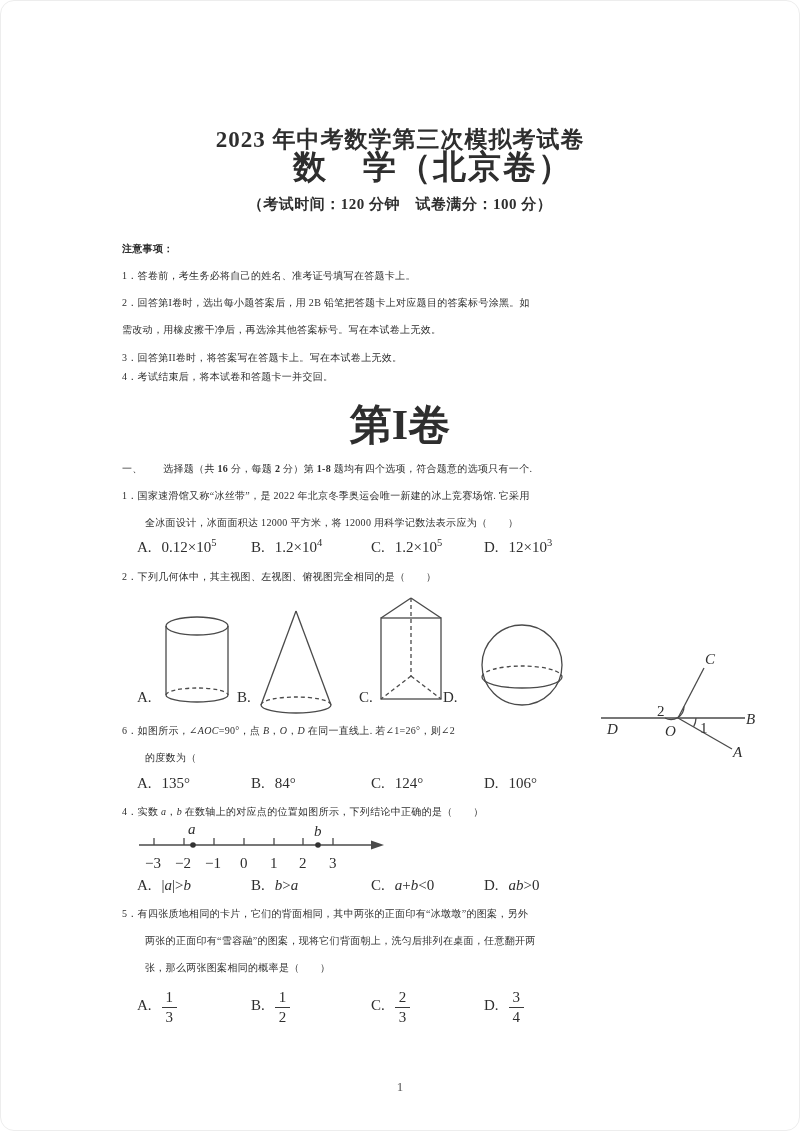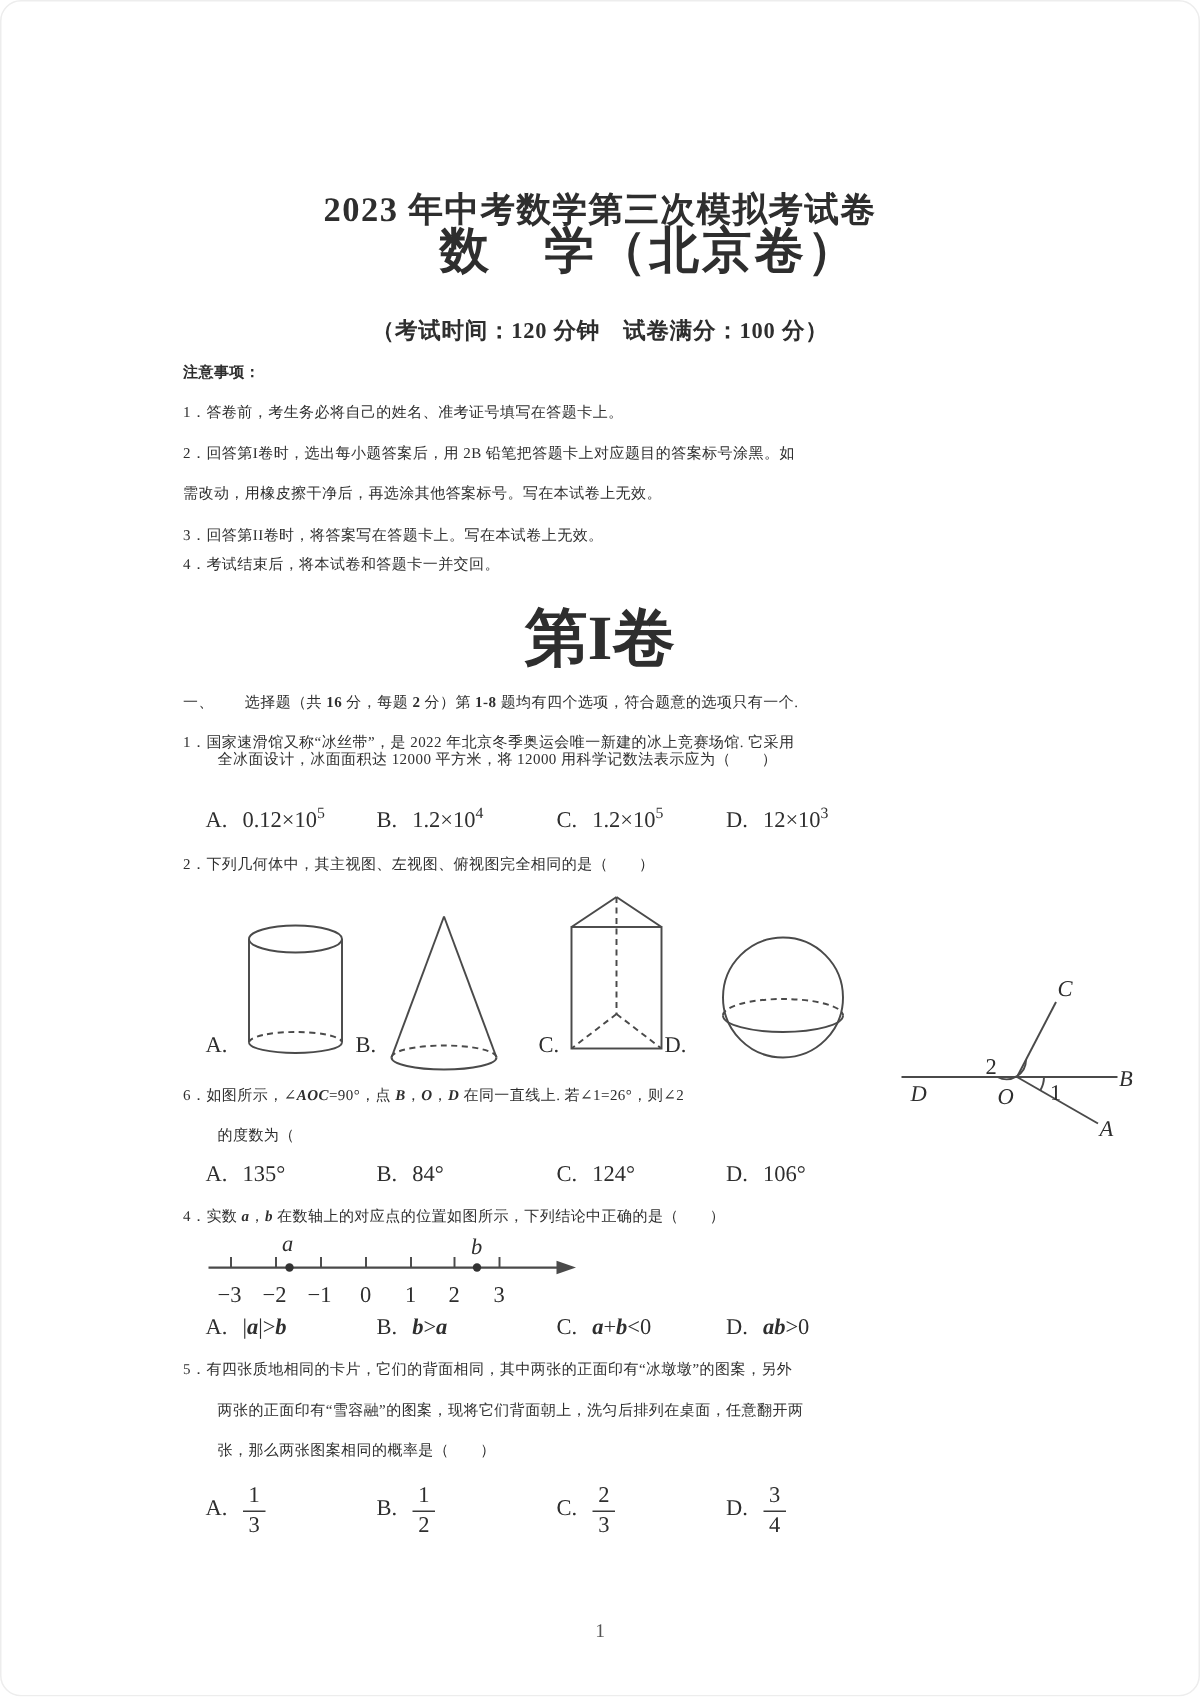--- a/index.html
+++ b/index.html
@@ -5,26 +5,26 @@
   html,body{margin:0;padding:0;background:#fff;}
   .page{
     position:relative;width:800px;height:1131px;background:#ffffff;
     font-family:"Liberation Serif","DejaVu Serif",serif;color:#2e2e2e;
     overflow:hidden;border:1px solid #ededed;border-radius:14px;box-sizing:border-box;
   }
   .abs{position:absolute;left:121px;white-space:nowrap;}
   .ind{left:144px;}
   .body{font-size:10px;letter-spacing:0.3px;line-height:20px;}
   .b{font-weight:bold;}
-  .i{font-style:italic;font-weight:bold;}
+  .i{font-style:italic;}
   .title{position:absolute;top:99px;left:0;width:100%;text-align:center;
          font-size:23px;font-weight:bold;letter-spacing:1px;margin-top:24px;}
   .subject{position:absolute;top:144px;left:0;width:100%;text-align:center;
          font-size:33px;font-weight:bold;letter-spacing:2px;padding-left:33px;}
-  .info{position:absolute;top:210px;left:0;width:100%;text-align:center;
+  .info{position:absolute;top:194px;left:0;width:100%;text-align:center;
          font-size:15px;font-weight:bold;letter-spacing:0.5px;}
   .sec{position:absolute;top:396px;left:0;width:100%;text-align:center;
          font-size:42px;font-weight:bold;}
   .optrow{position:absolute;left:136px;display:flex;font-size:15px;align-items:center;}
   .optrow .c{white-space:nowrap;}
   .c1{width:114px;}.c2{width:120px;}.c3{width:113px;}
   .optlabel{margin-right:10px;}
   sup{font-size:10.5px;line-height:0;}
   .frac{display:inline-block;text-align:center;font-size:15px;line-height:1.25;vertical-align:middle;}
   .frac .num,.frac .den{display:block;padding:0 4px;}
@@ -53,21 +53,21 @@
   <div class="abs body" style="top:292px">2．回答第I卷时，选出每小题答案后，用 2B 铅笔把答题卡上对应题目的答案标号涂黑。如</div>
   <div class="abs body" style="top:319px">需改动，用橡皮擦干净后，再选涂其他答案标号。写在本试卷上无效。</div>
   <div class="abs body" style="top:347px">3．回答第II卷时，将答案写在答题卡上。写在本试卷上无效。</div>
   <div class="abs body" style="top:366px">4．考试结束后，将本试卷和答题卡一并交回。</div>
 
   <div class="sec">第I卷</div>
 
   <div class="abs body" style="top:458px"><span>一、　　选择题（共 </span><span class="b">16</span><span> 分，每题 </span><span class="b">2</span><span> 分）第 </span><span class="b">1-8</span><span> 题均有四个选项，符合题意的选项只有一个.</span></div>
 
   <div class="abs body" style="top:485px">1．国家速滑馆又称“冰丝带”，是 2022 年北京冬季奥运会唯一新建的冰上竞赛场馆. 它采用</div>
-  <div class="abs ind body" style="top:496px">全冰面设计，冰面面积达 12000 平方米，将 12000 用科学记数法表示应为（　　）</div>
+  <div class="abs ind body" style="top:512px">全冰面设计，冰面面积达 12000 平方米，将 12000 用科学记数法表示应为（　　）</div>
   <div class="optrow" style="top:538px">
     <div class="c c1"><span class="optlabel">A.</span><span>0.12×10</span><sup>5</sup></div>
     <div class="c c2"><span class="optlabel">B.</span><span>1.2×10</span><sup>4</sup></div>
     <div class="c c3"><span class="optlabel">C.</span><span>1.2×10</span><sup>5</sup></div>
     <div class="c"><span class="optlabel">D.</span><span>12×10</span><sup>3</sup></div>
   </div>
 
   <div class="abs body" style="top:566px">2．下列几何体中，其主视图、左视图、俯视图完全相同的是（　　）</div>
   <div class="fig" style="left:128px;top:588px;width:470px;height:125px">
     <svg width="470" height="125" viewBox="0 0 470 125">

